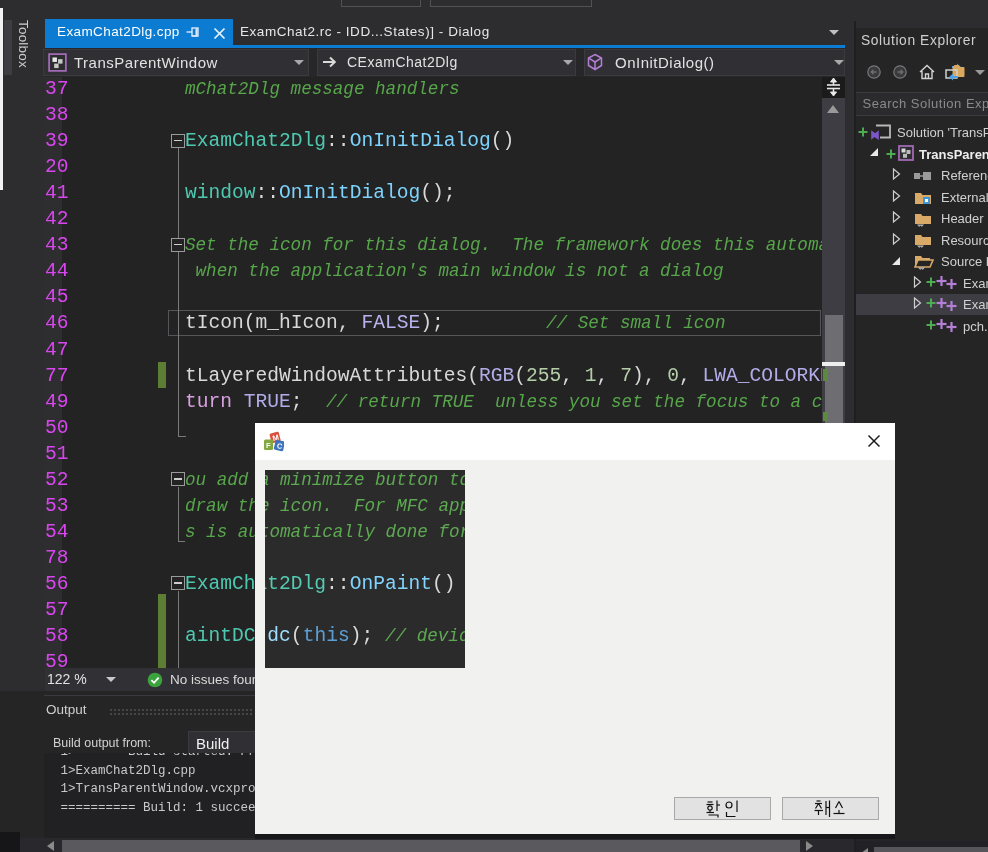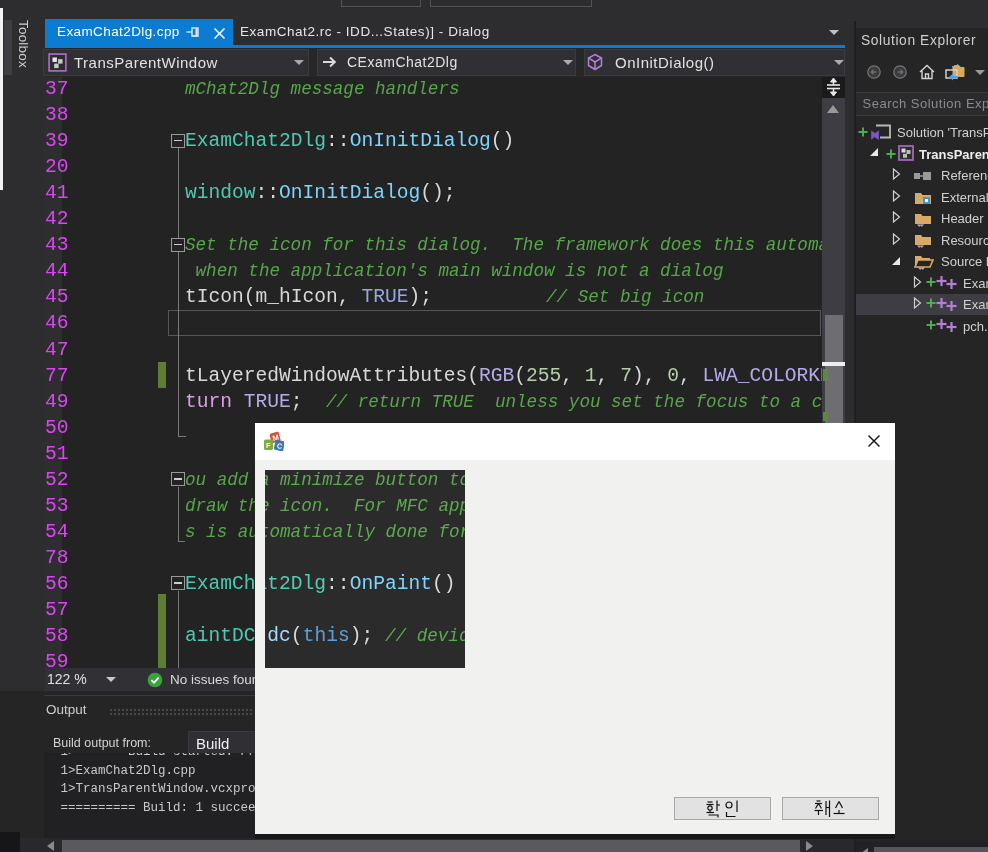--- a/index.html
+++ b/index.html
@@ -128,21 +128,21 @@
   <div class="cbar" style="top:285.5px;height:26px"></div>
   <div class="cbar" style="top:517.5px;height:74px"></div>
 
   <div class="abs" style="left:123px;top:233px;width:651px;height:24px;border:1px solid #56565a;z-index:1"></div>
 
   <div class="r cd cm g" style="top:-0.5px">mChat2Dlg message handlers</div>
   <div class="r cd" style="top:51.6px"><span class="t">ExamChat2Dlg</span>::<span class="fn">OnInitDialog</span>()</div>
   <div class="r cd" style="top:103.7px"><span class="t">window</span>::<span class="fn">OnInitDialog</span>();</div>
   <div class="r cd cm g" style="top:155.8px">Set the icon for this dialog.  The framework does this automatically</div>
   <div class="r cd cm g" style="top:181.85px"> when the application's main window is not a dialog</div>
-  <div class="r cd" style="top:207.9px">tIcon(m_hIcon, <span style="color:#99a5e2">TRUE</span>);<span class="cm g" style="position:absolute;left:361px">// Set big icon</span></div>
+  <div class="r cd" style="top:233.95px">tIcon(m_hIcon, <span style="color:#b9b2ef">FALSE</span>);<span class="cm g" style="position:absolute;left:361px">// Set small icon</span></div>
   <div class="r cd" style="top:286.05px">tLayeredWindowAttributes(<span class="mc">RGB</span>(<span class="nu">255</span>, <span class="nu">1</span>, <span class="nu">7</span>), <span class="nu">0</span>, <span class="mc">LWA_COLORKEY</span></div>
   <div class="r cd" style="top:312.1px"><span class="ctl">turn</span> <span class="mc">TRUE</span>;<span class="cm g" style="position:absolute;left:141px">// return TRUE  unless you set the focus to a control</span></div>
   <div class="r cd cm g" style="top:390.25px">ou add a minimize button to your dialog, you will need the code below</div>
   <div class="r cd cm g" style="top:416.3px">draw the icon.  For MFC applications using the document/view model,</div>
   <div class="r cd cm g" style="top:442.35px">s is automatically done for you by the framework.</div>
   <div class="r cd" style="top:494.45px"><span class="t">ExamChat2Dlg</span>::<span class="fn">OnPaint</span>()</div>
   <div class="r cd" style="top:546.55px"><span class="t">aintDC</span> <span class="lv">dc</span>(<span class="k">this</span>);<span class="cm g" style="position:absolute;left:200px">// device context for painting</span></div>
 </div>
 
 <div class="abs" style="left:822px;top:76.5px;width:23px;height:591.5px;background:#3d3d43"></div>

